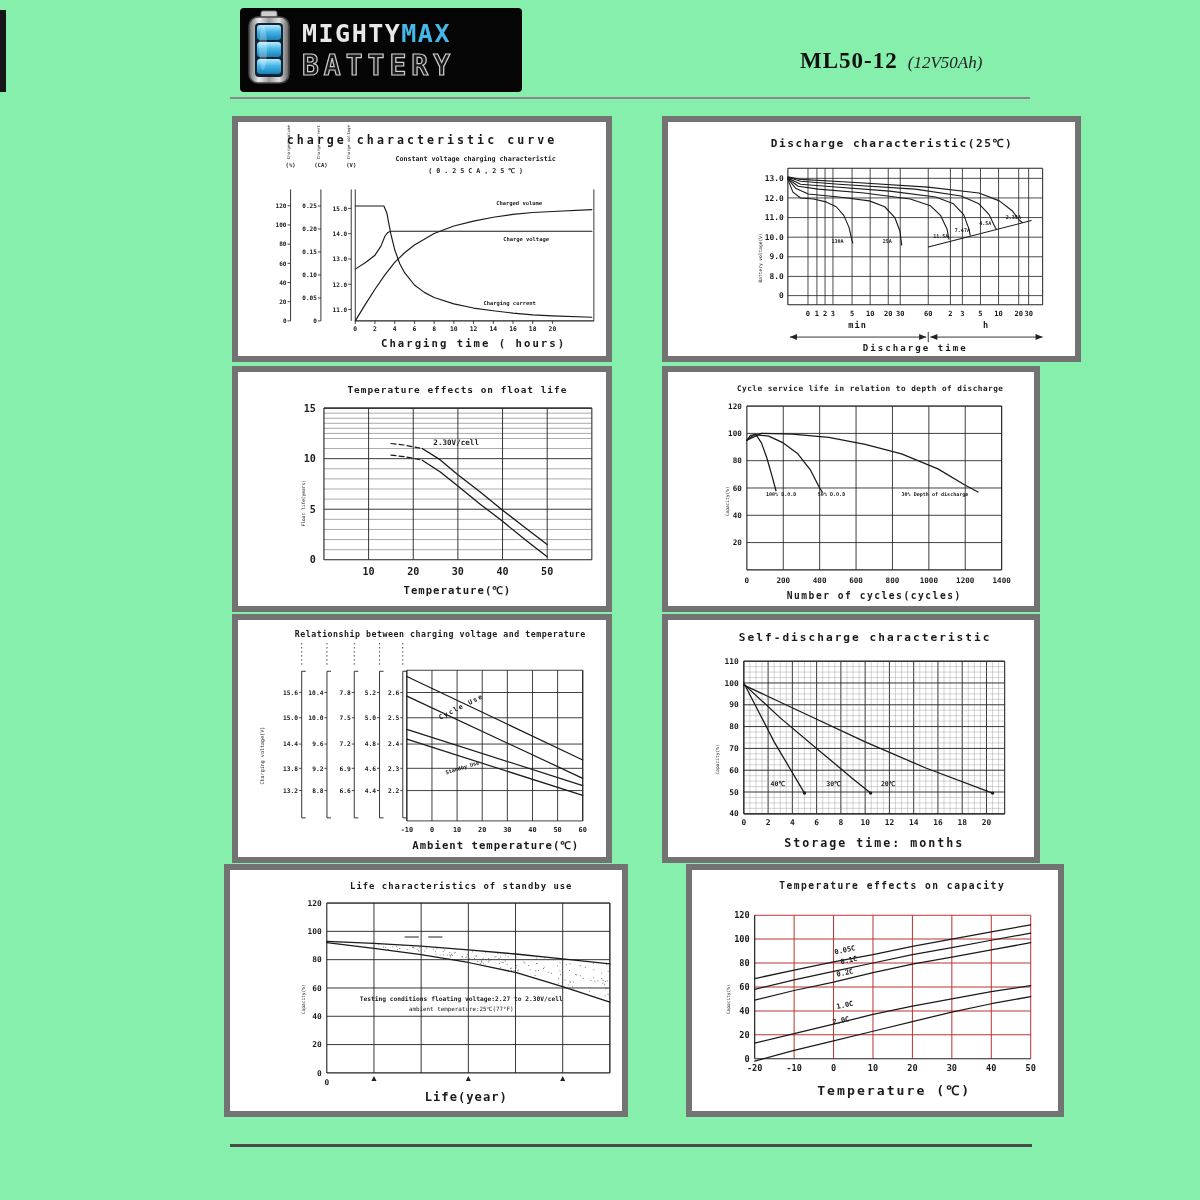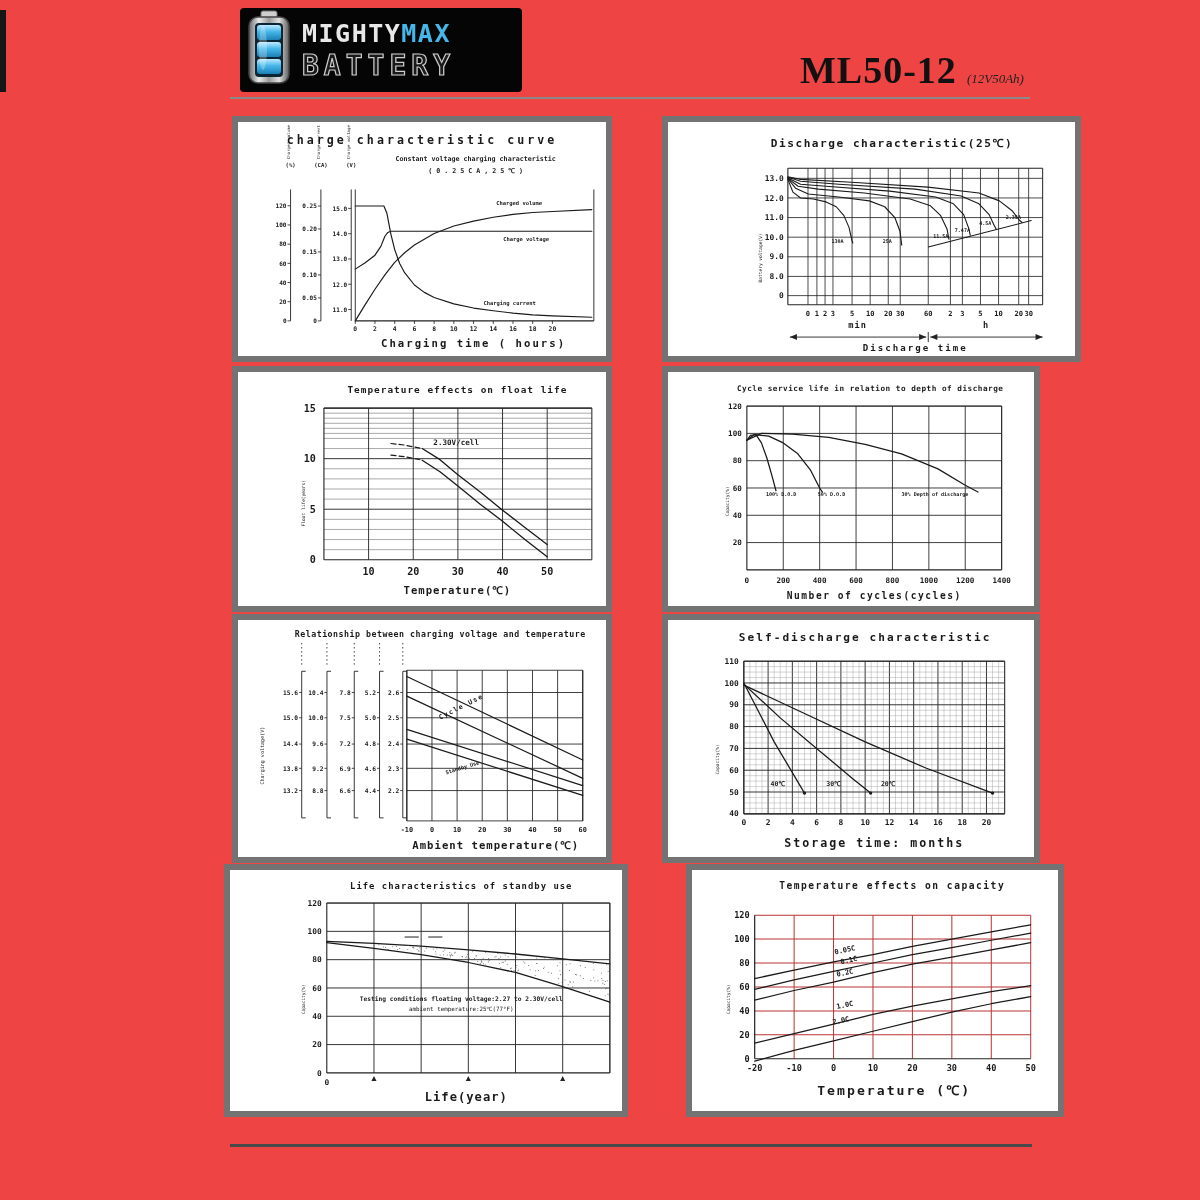--- a/index.html
+++ b/index.html
@@ -1,22 +1,22 @@
 <!DOCTYPE html>
 <html><head>
 <meta charset="utf-8">
 <style>
   html,body{margin:0;padding:0;background:#e8e8e8;}
-  .page{position:relative;width:1200px;height:1200px;background:#ef4444;overflow:hidden;
+  .page{position:relative;width:1200px;height:1200px;background:#86efac;overflow:hidden;
         font-family:"DejaVu Sans Mono","Liberation Mono",monospace;}
   .sliver{position:absolute;left:0;top:10px;width:6px;height:82px;background:#161616;}
   .logo{position:absolute;left:240px;top:8px;width:282px;height:84px;background:#050505;border-radius:4px;}
   .model{position:absolute;left:800px;top:48px;width:260px;font-family:"Liberation Serif",serif;color:#111;}
-  .model .name{font-size:38px;font-weight:bold;letter-spacing:1px;}
-  .model .spec{font-size:13px;font-style:italic;color:#222;margin-left:10px;}
+  .model .name{font-size:23px;font-weight:bold;letter-spacing:1px;}
+  .model .spec{font-size:17px;font-style:italic;color:#222;margin-left:10px;}
   .hrule{position:absolute;left:230px;top:97px;width:800px;height:2px;background:#8a8a8a;}
   .brule{position:absolute;left:230px;top:1144px;width:802px;height:3px;background:#4a4a4a;}
   .panel{position:absolute;background:#fff;border:6px solid #737373;}
   .panel svg{display:block;}
   svg text{font-family:"DejaVu Sans Mono","Liberation Mono",monospace;fill:#1a1a1a;}
 </style>
 </head>
 <body>
 
 <div class="page">

